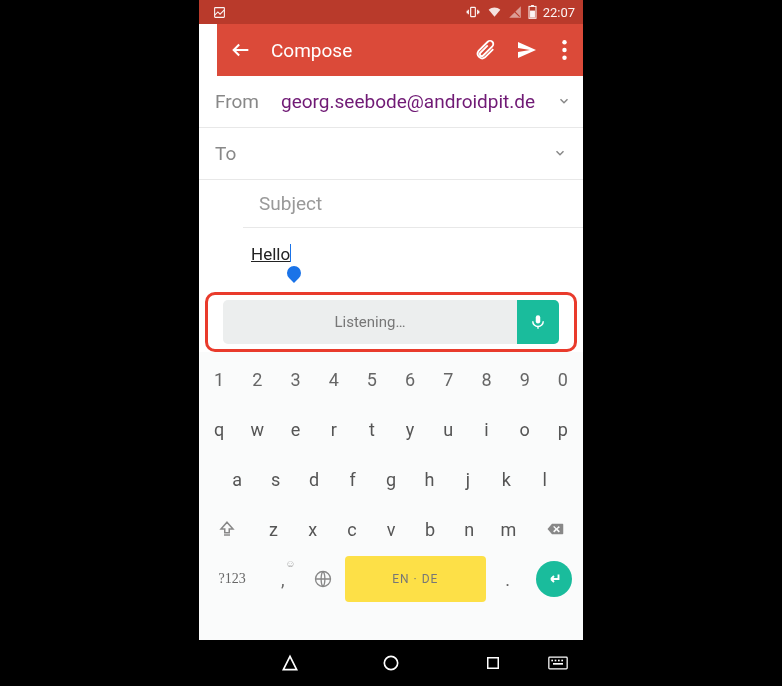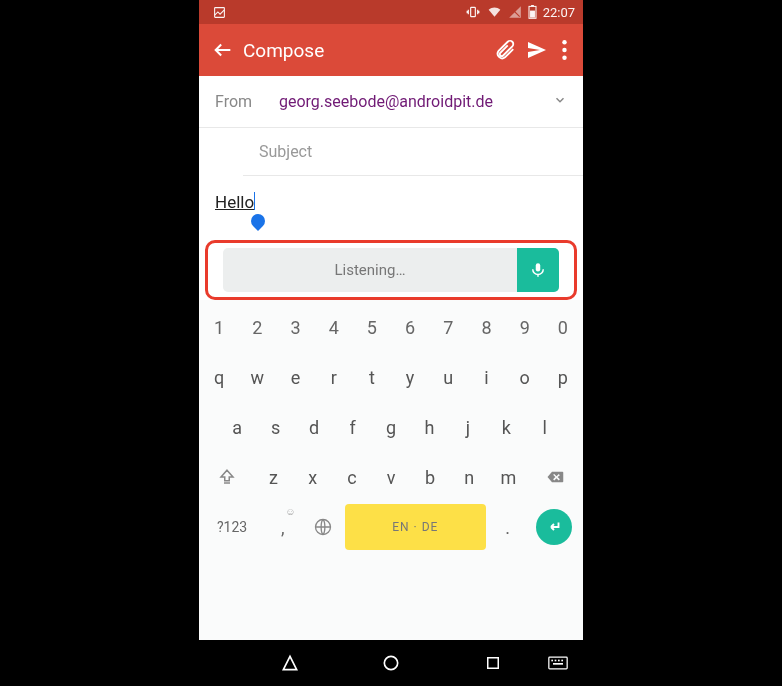--- a/index.html
+++ b/index.html
@@ -32,45 +32,47 @@
   }
   .statusbar .spacer { flex: 1; }
   .statusbar span { margin-left: 6px; opacity: .95; display:flex; align-items:center;}
   .appbar {
     height: 52px;
     background: #db4a39;
     color: #fff;
     display: flex;
     align-items: center;
     padding: 0 12px;
-    gap: 8px;
+    gap: 18px;
+    margin-left: 18px;
   }
   .appbar .title { font-size: 19px; font-weight: 400; flex:1;}
   .icon-btn { width: 24px; height: 24px; display: flex; align-items: center; justify-content: center; color:#fff; }
   .field-row {
     display: flex;
     align-items: center;
     padding: 0 16px;
     height: 52px;
     border-bottom: 1px solid #e8e8e8;
-    font-size: 16px;
+    font-size: 19px;
     color: #777;
-    gap: 16px;
+    gap: 22px;
   }
   .field-row.subject { height:48px;margin-left:44px; }
   .field-row .label { width: 48px; color:#888;}
   .field-row .value { flex: 1; color: #701a75; }
   .field-row .chev { color: #888; }
   .body-area {
     padding: 16px 16px 0 16px;
     font-size: 17px;
     color: #222;
     flex: none;
     height: 58px;
     position: relative;
+    margin-left: 36px;
   }
   .body-text { text-decoration: underline; position: relative; }
   .body-text::after {
     content:"";
     position:absolute;
     right:-1px; top:0; bottom:2px;
     width:1px; background:#1a73e8;
   }
   .cursor-handle {
     width:14px; height:14px; border-radius: 50% 50% 50% 0;
@@ -115,21 +117,21 @@
     display:flex; align-items:center; justify-content:center;
     font-size:19px; color:#555;
     border-radius:4px;
   }
   .num-row .key { font-size:18px; color:#666;}
   .qwerty-row .key, .asdf-row .key, .zxcv-row .key { font-size:18px; color:#555;}
   .asdf-row { padding: 0 18px;}
   .zxcv-row .wide { flex:1.4; color:#777;}
   .bottom-row { display:flex; gap:3px; align-items:center; padding:0 2px;}
   .bottom-row .key { height:46px;}
-  .sym-key { flex:1.4; font-size:14px; color:#666;}
+  .sym-key { flex:1.4; font-size:14px; color:#666;font-family:Liberation Serif, serif;}
   .comma-key { flex:0.9; font-size:18px; color:#666; position:relative;}
   .comma-key .mini { position:absolute; top:2px; right:6px; font-size:10px; color:#aaa;}
   .globe-key { flex:0.9; color:#888;}
   .space-key { flex:3.4; background:#fde047; border-radius:4px; font-size:12px; color:#777; letter-spacing:1px;}
   .dot-key { flex:0.9; font-size:18px; color:#666;}
   .enter-key {
     flex:1.2;
     display:flex; align-items:center; justify-content:center;
   }
   .enter-circle {
@@ -214,20 +216,29 @@
   <div class="field-row">
     <span class="label">From</span>
     <span class="value">georg.seebode@androidpit.de</span>
     <span class="chev">
       <svg width="14" height="14" viewBox="0 0 24 24" fill="none" stroke="#888" stroke-width="2.5">
           <path d="M6 9l6 6 6-6"></path>
         </svg>
     </span>
   </div>
 
+  <div class="field-row">
+    <span class="label">To</span>
+    <span class="value"></span>
+    <span class="chev">
+      <svg width="14" height="14" viewBox="0 0 24 24" fill="none" stroke="#888" stroke-width="2.5">
+          <path d="M6 9l6 6 6-6"></path>
+        </svg>
+    </span>
+  </div>
 
   <div class="field-row subject">
     <span class="value" style="color:#999;">Subject</span>
   </div>
 
   <div class="body-area">
     <span class="body-text">Hello</span>
     <div class="cursor-handle"></div>
   </div>
 

